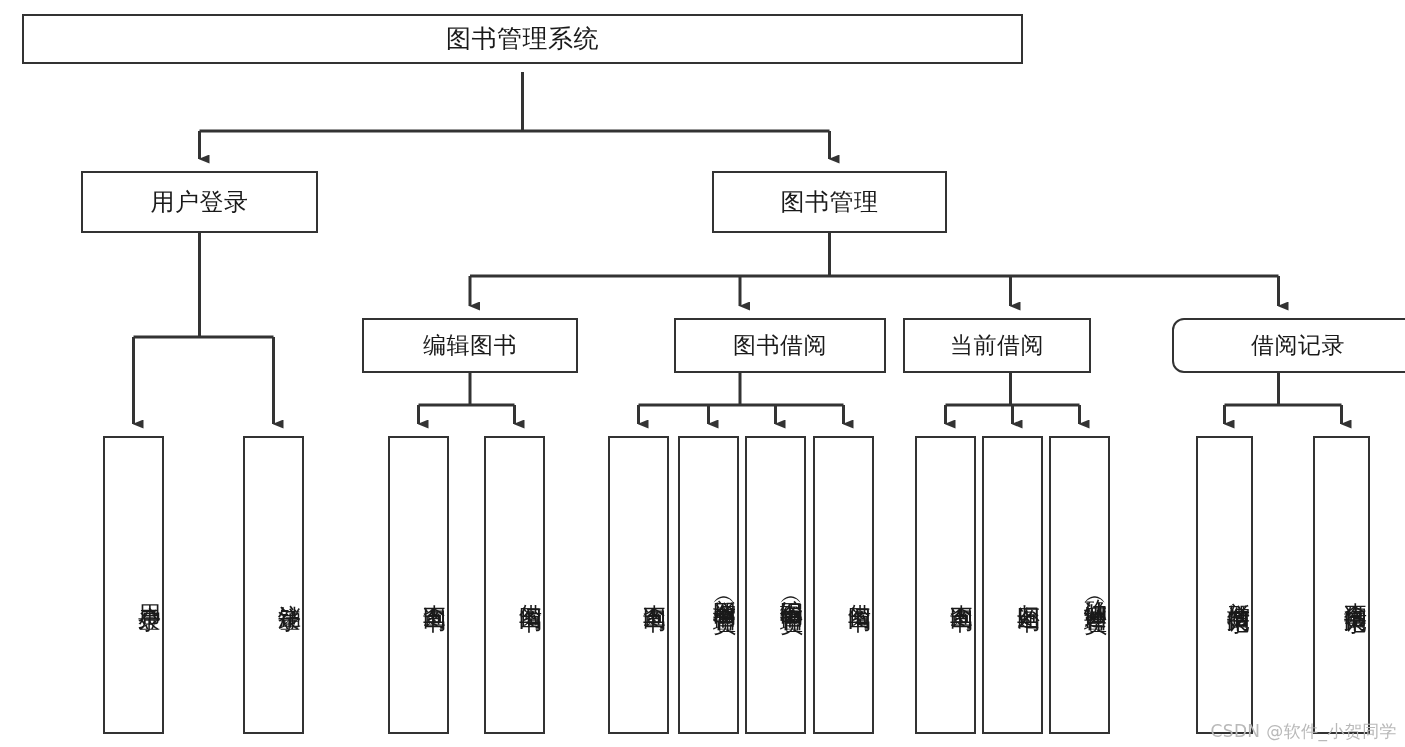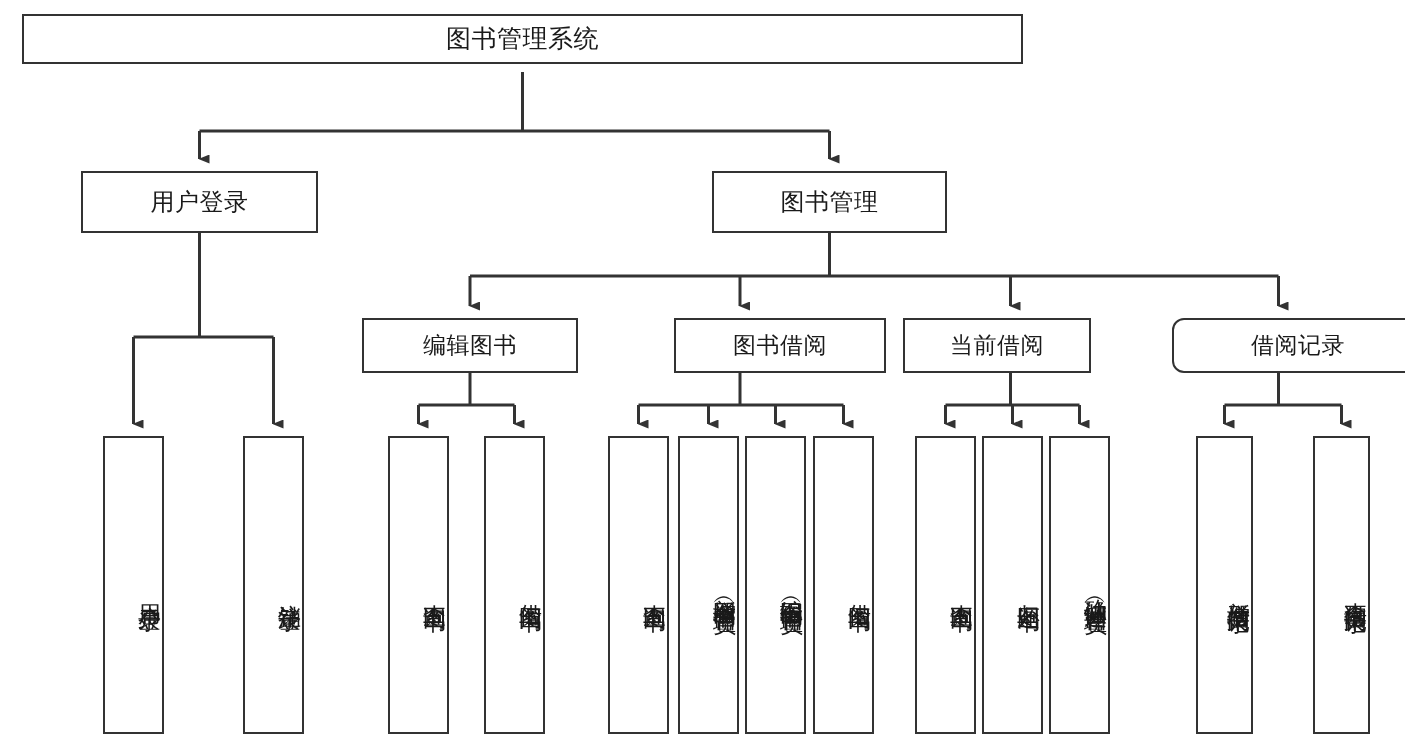--- a/index.html
+++ b/index.html
@@ -166,13 +166,14 @@
         <span class="node-label">确认归还（管理员）</span>
       </div>
       <div class="node vert" style="left: 1196px; top: 436px; width: 57px; height: 298px; font-size: 23px;">
         <span class="node-label">新增借阅记录</span>
       </div>
       <div class="node vert" style="left: 1313px; top: 436px; width: 57px; height: 298px; font-size: 23px;">
         <span class="node-label">查询借阅记录</span>
       </div>
     </div>
 
+  <div class="watermark">CSDN @软件_小贺同学</div>
 </div>
 
 </body></html>

